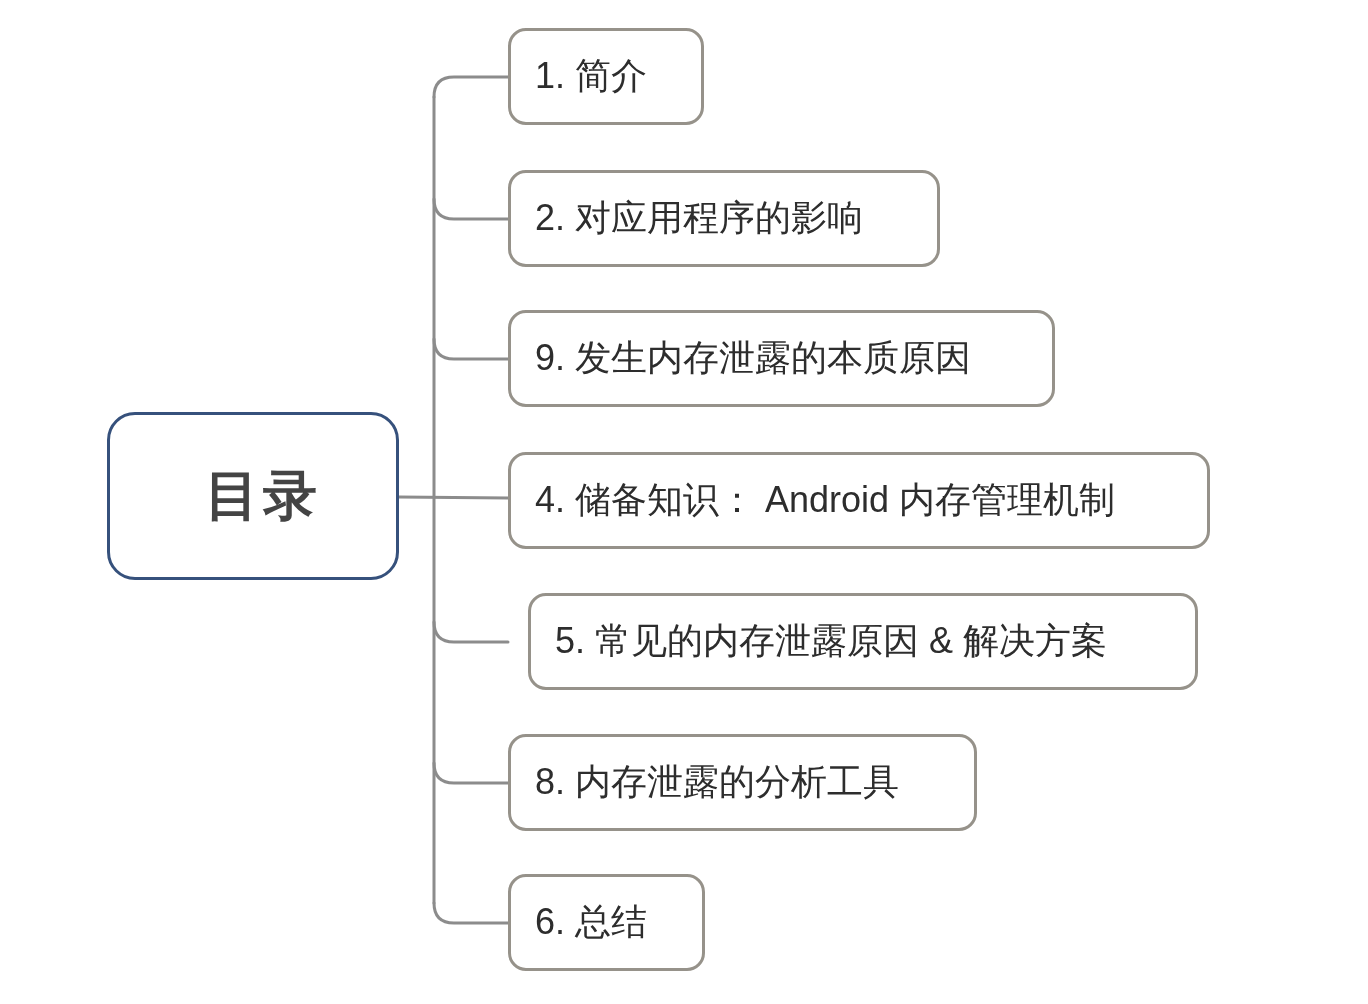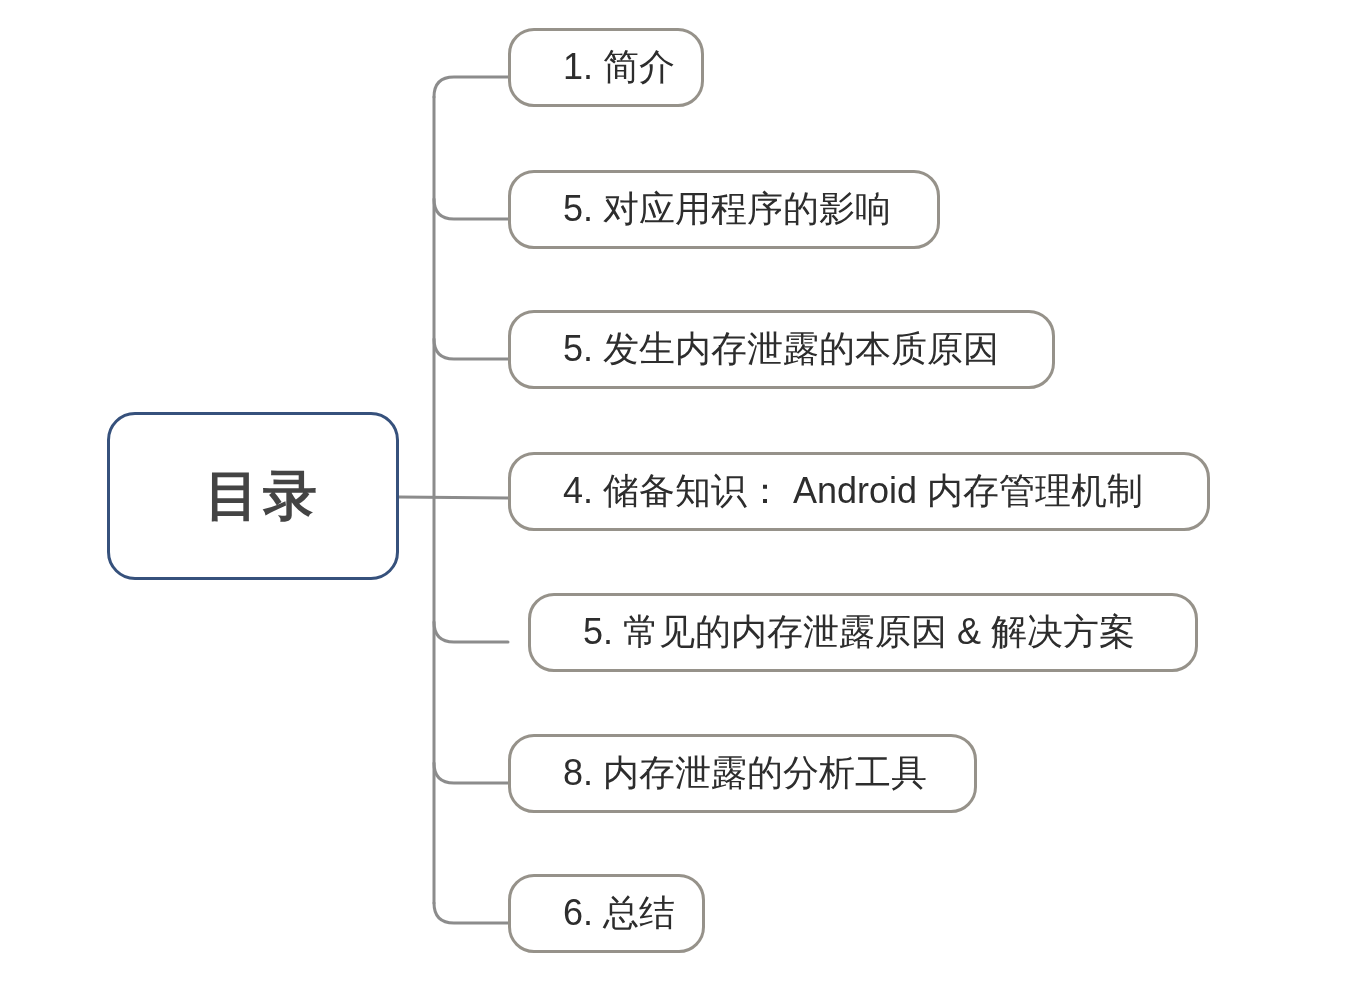--- a/index.html
+++ b/index.html
@@ -28,24 +28,24 @@
     stroke-linecap: round;
   }
   .node {
     position: absolute;
     background: #ffffff;
     display: flex;
     align-items: center;
     box-sizing: border-box;
   }
   .branch {
-    height: 79px;
+    height: 97px;
     border: 3px solid var(--branch-border, #96928a);
-    border-radius: 26px;
-    padding-left: 52px;
+    border-radius: 18px;
+    padding-left: 24px;
     font-size: 36px;
     color: var(--branch-text, #2d2d2d);
     white-space: nowrap;
     overflow: hidden;
   }
   .root {
     left: 107px;
     top: 412px;
     width: 292px;
     height: 168px;
@@ -77,25 +77,25 @@
 
   <div class="node root">
     <span>目录</span>
   </div>
 
   <div class="node branch" style="left:508px; top:28px; width:196px;">
     <span>1. 简介</span>
   </div>
 
   <div class="node branch" style="left:508px; top:170px; width:432px;">
-    <span>5. 对应用程序的影响</span>
+    <span>2. 对应用程序的影响</span>
   </div>
 
   <div class="node branch" style="left:508px; top:310px; width:547px;">
-    <span>5. 发生内存泄露的本质原因</span>
+    <span>9. 发生内存泄露的本质原因</span>
   </div>
 
   <div class="node branch" style="left:508px; top:452px; width:702px;text-align:center;">
     <span>4. 储备知识： Android 内存管理机制</span>
   </div>
 
   <div class="node branch" style="left:528px; top:593px; width:670px;">
     <span>5. 常见的内存泄露原因 &amp; 解决方案</span>
   </div>
 

